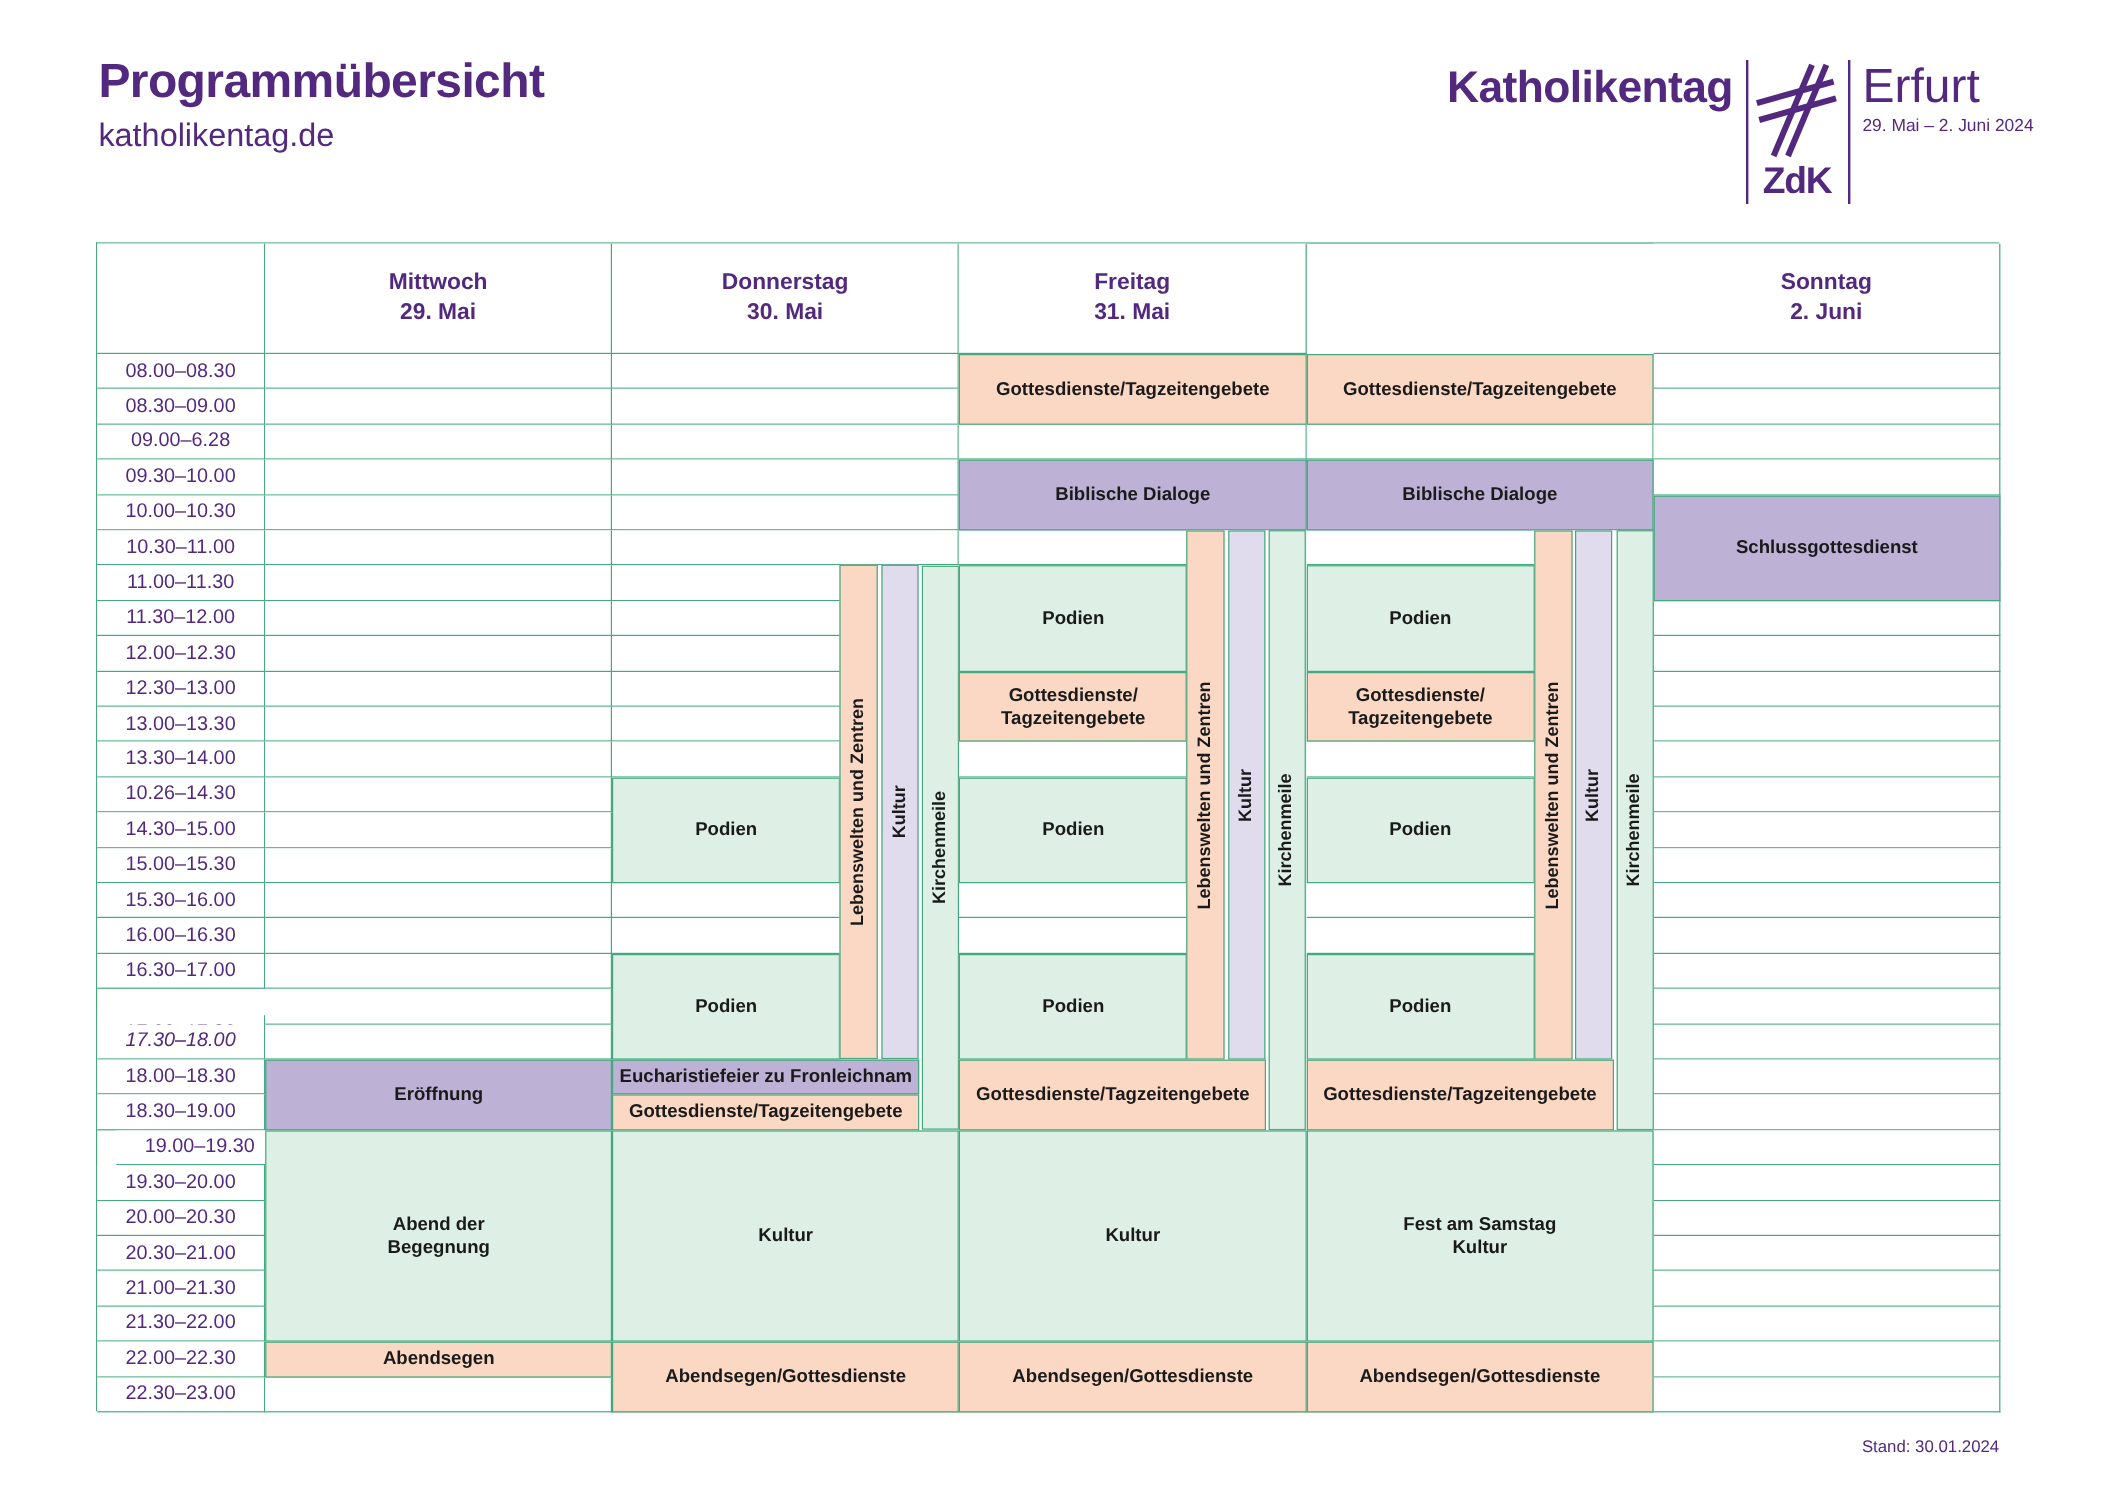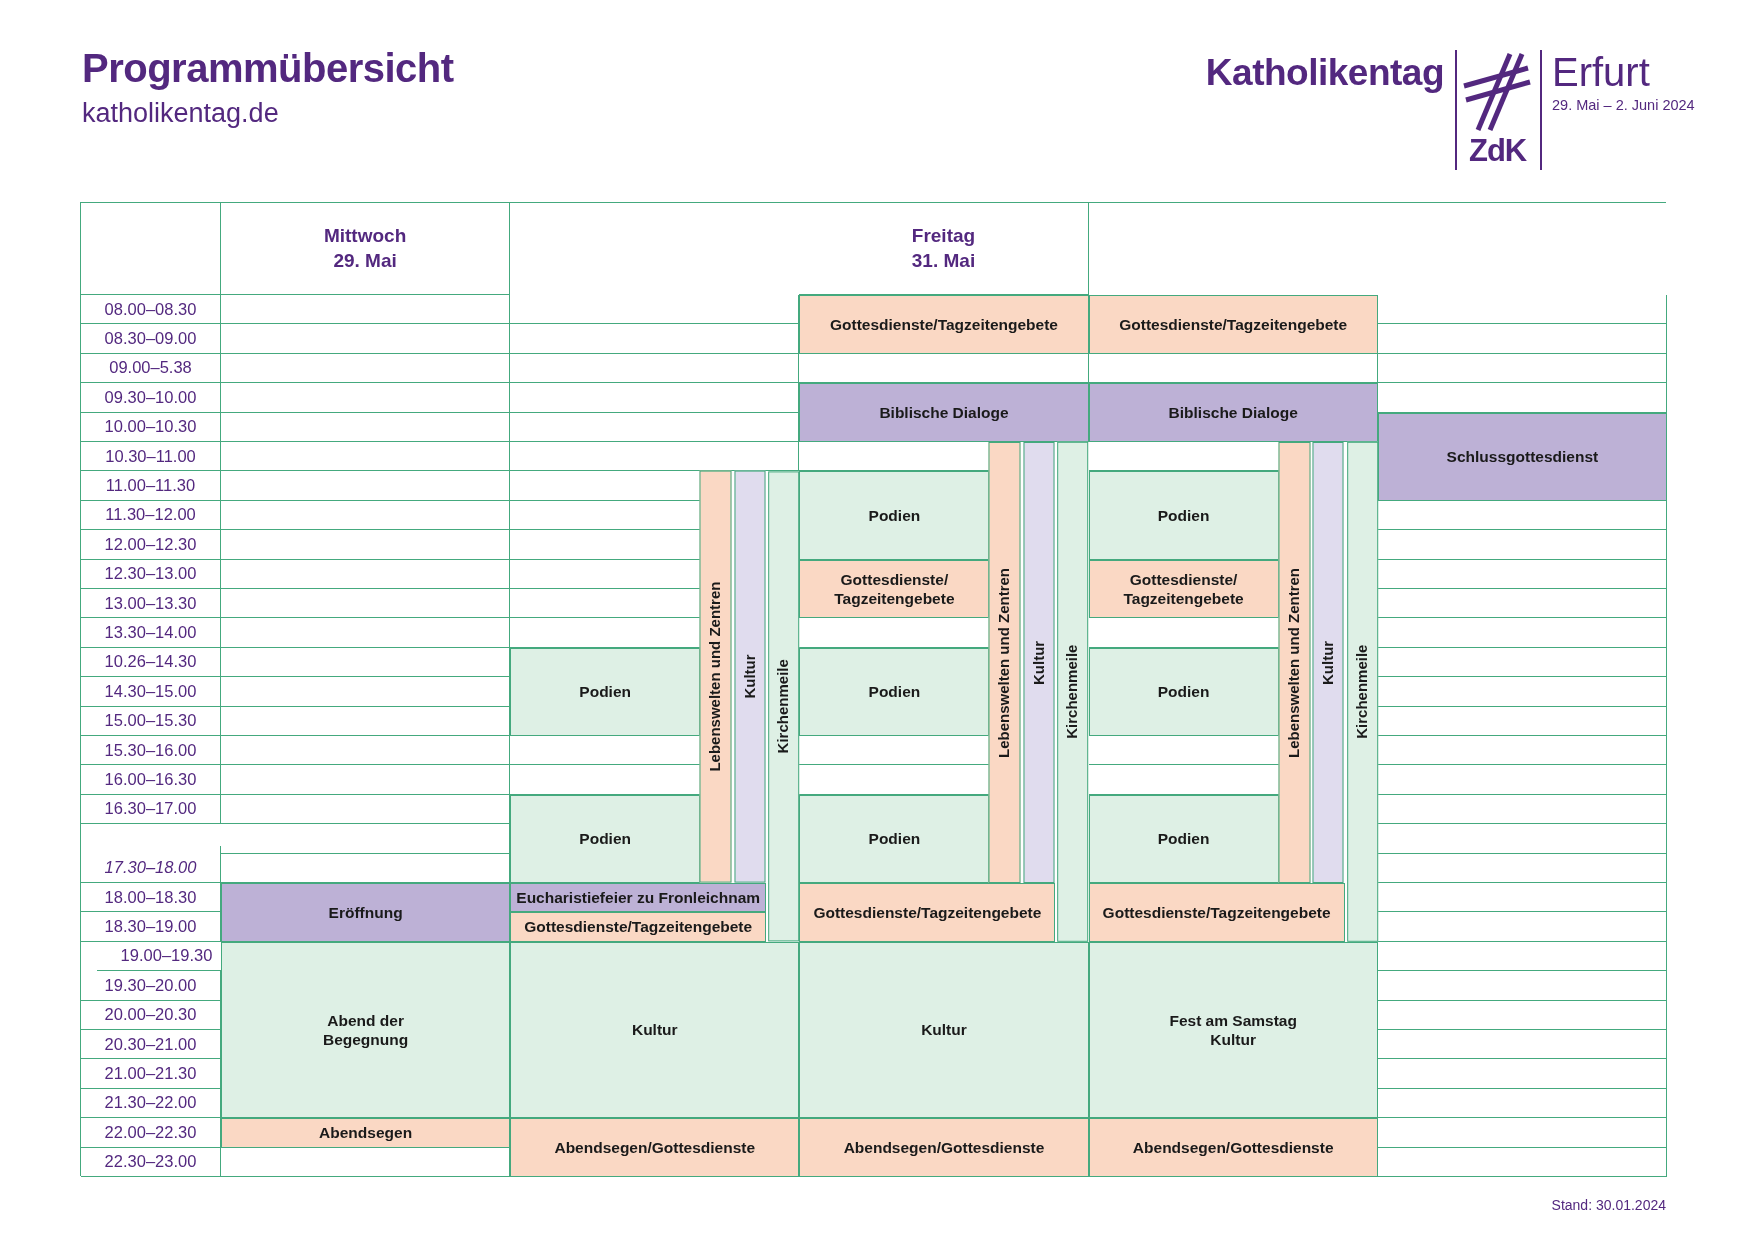--- a/index.html
+++ b/index.html
@@ -65,37 +65,45 @@
 <div class="logo-city">Erfurt</div>
 <div class="logo-dates">29. Mai – 2. Juni 2024</div>
 <div class="logo-org">ZdK</div>
 
 <div id="schedule">
     <div class="cell " style="left: 0px; top: 0px; width: 140px; height: 92px;"></div>
     <div class="cell day-header" style="left: 140px; top: 0px; width: 289.2px; height: 92px;">
       <div>Mittwoch</div>
       <div>29. Mai</div>
     </div>
+    <div class="cell day-header" style="left: 429.2px; top: 0px; width: 289.2px; height: 92px;">
+      <div>Donnerstag</div>
+      <div>30. Mai</div>
+    </div>
     <div class="cell day-header" style="left: 718.4px; top: 0px; width: 289.2px; height: 92px;">
       <div>Freitag</div>
       <div>31. Mai</div>
+    </div>
+    <div class="cell day-header" style="left: 1296.8px; top: 0px; width: 289.2px; height: 92px;">
+      <div>Sonntag</div>
+      <div>2. Juni</div>
     </div>
     <div class="cell time-label" style="left: 0px; top: 92px; width: 140px; height: 29.4px;">08.00–08.30</div>
     <div class="cell " style="left: 140px; top: 92px; width: 289.2px; height: 29.4px;"></div>
     <div class="cell " style="left: 429.2px; top: 92px; width: 289.2px; height: 29.4px;"></div>
     <div class="cell " style="left: 718.4px; top: 92px; width: 289.2px; height: 29.4px;"></div>
     <div class="cell " style="left: 1007.6px; top: 92px; width: 289.2px; height: 29.4px;"></div>
     <div class="cell " style="left: 1296.8px; top: 92px; width: 289.2px; height: 29.4px;"></div>
     <div class="cell time-label" style="left: 0px; top: 121.4px; width: 140px; height: 29.4px;">08.30–09.00</div>
     <div class="cell " style="left: 140px; top: 121.4px; width: 289.2px; height: 29.4px;"></div>
     <div class="cell " style="left: 429.2px; top: 121.4px; width: 289.2px; height: 29.4px;"></div>
     <div class="cell " style="left: 718.4px; top: 121.4px; width: 289.2px; height: 29.4px;"></div>
     <div class="cell " style="left: 1007.6px; top: 121.4px; width: 289.2px; height: 29.4px;"></div>
     <div class="cell " style="left: 1296.8px; top: 121.4px; width: 289.2px; height: 29.4px;"></div>
-    <div class="cell time-label" style="left: 0px; top: 150.8px; width: 140px; height: 29.4px;">09.00–5.38</div>
+    <div class="cell time-label" style="left: 0px; top: 150.8px; width: 140px; height: 29.4px;">09.00–6.28</div>
     <div class="cell " style="left: 140px; top: 150.8px; width: 289.2px; height: 29.4px;"></div>
     <div class="cell " style="left: 429.2px; top: 150.8px; width: 289.2px; height: 29.4px;"></div>
     <div class="cell " style="left: 718.4px; top: 150.8px; width: 289.2px; height: 29.4px;"></div>
     <div class="cell " style="left: 1007.6px; top: 150.8px; width: 289.2px; height: 29.4px;"></div>
     <div class="cell " style="left: 1296.8px; top: 150.8px; width: 289.2px; height: 29.4px;"></div>
     <div class="cell time-label" style="left: 0px; top: 180.2px; width: 140px; height: 29.4px;">09.30–10.00</div>
     <div class="cell " style="left: 140px; top: 180.2px; width: 289.2px; height: 29.4px;"></div>
     <div class="cell " style="left: 429.2px; top: 180.2px; width: 289.2px; height: 29.4px;"></div>
     <div class="cell " style="left: 718.4px; top: 180.2px; width: 289.2px; height: 29.4px;"></div>
     <div class="cell " style="left: 1007.6px; top: 180.2px; width: 289.2px; height: 29.4px;"></div>

